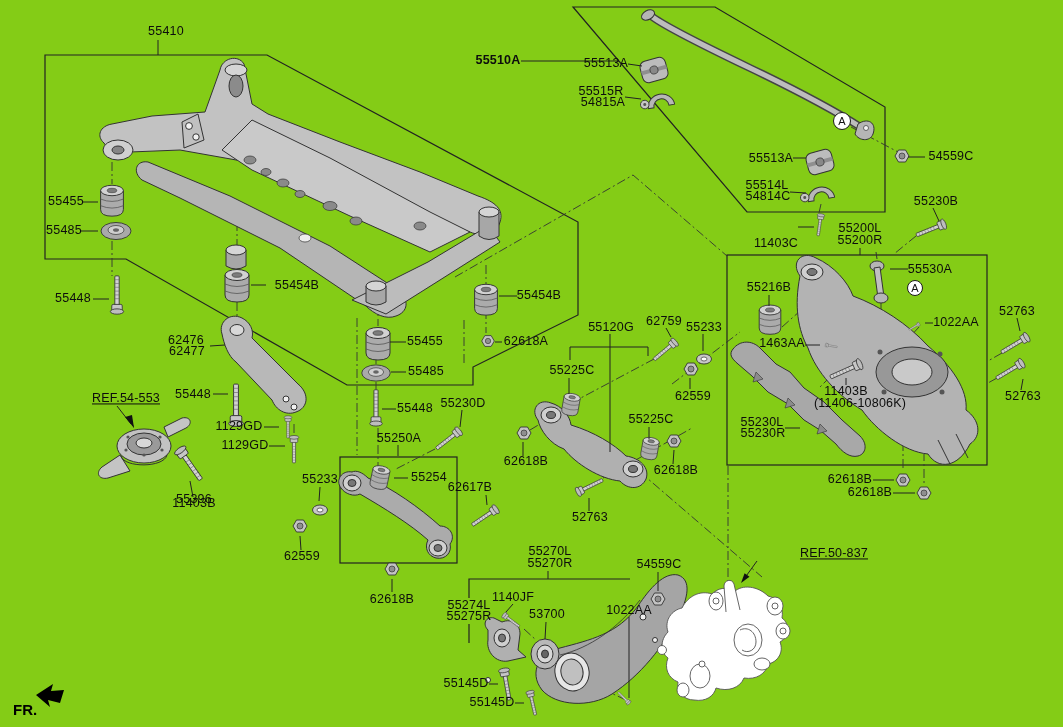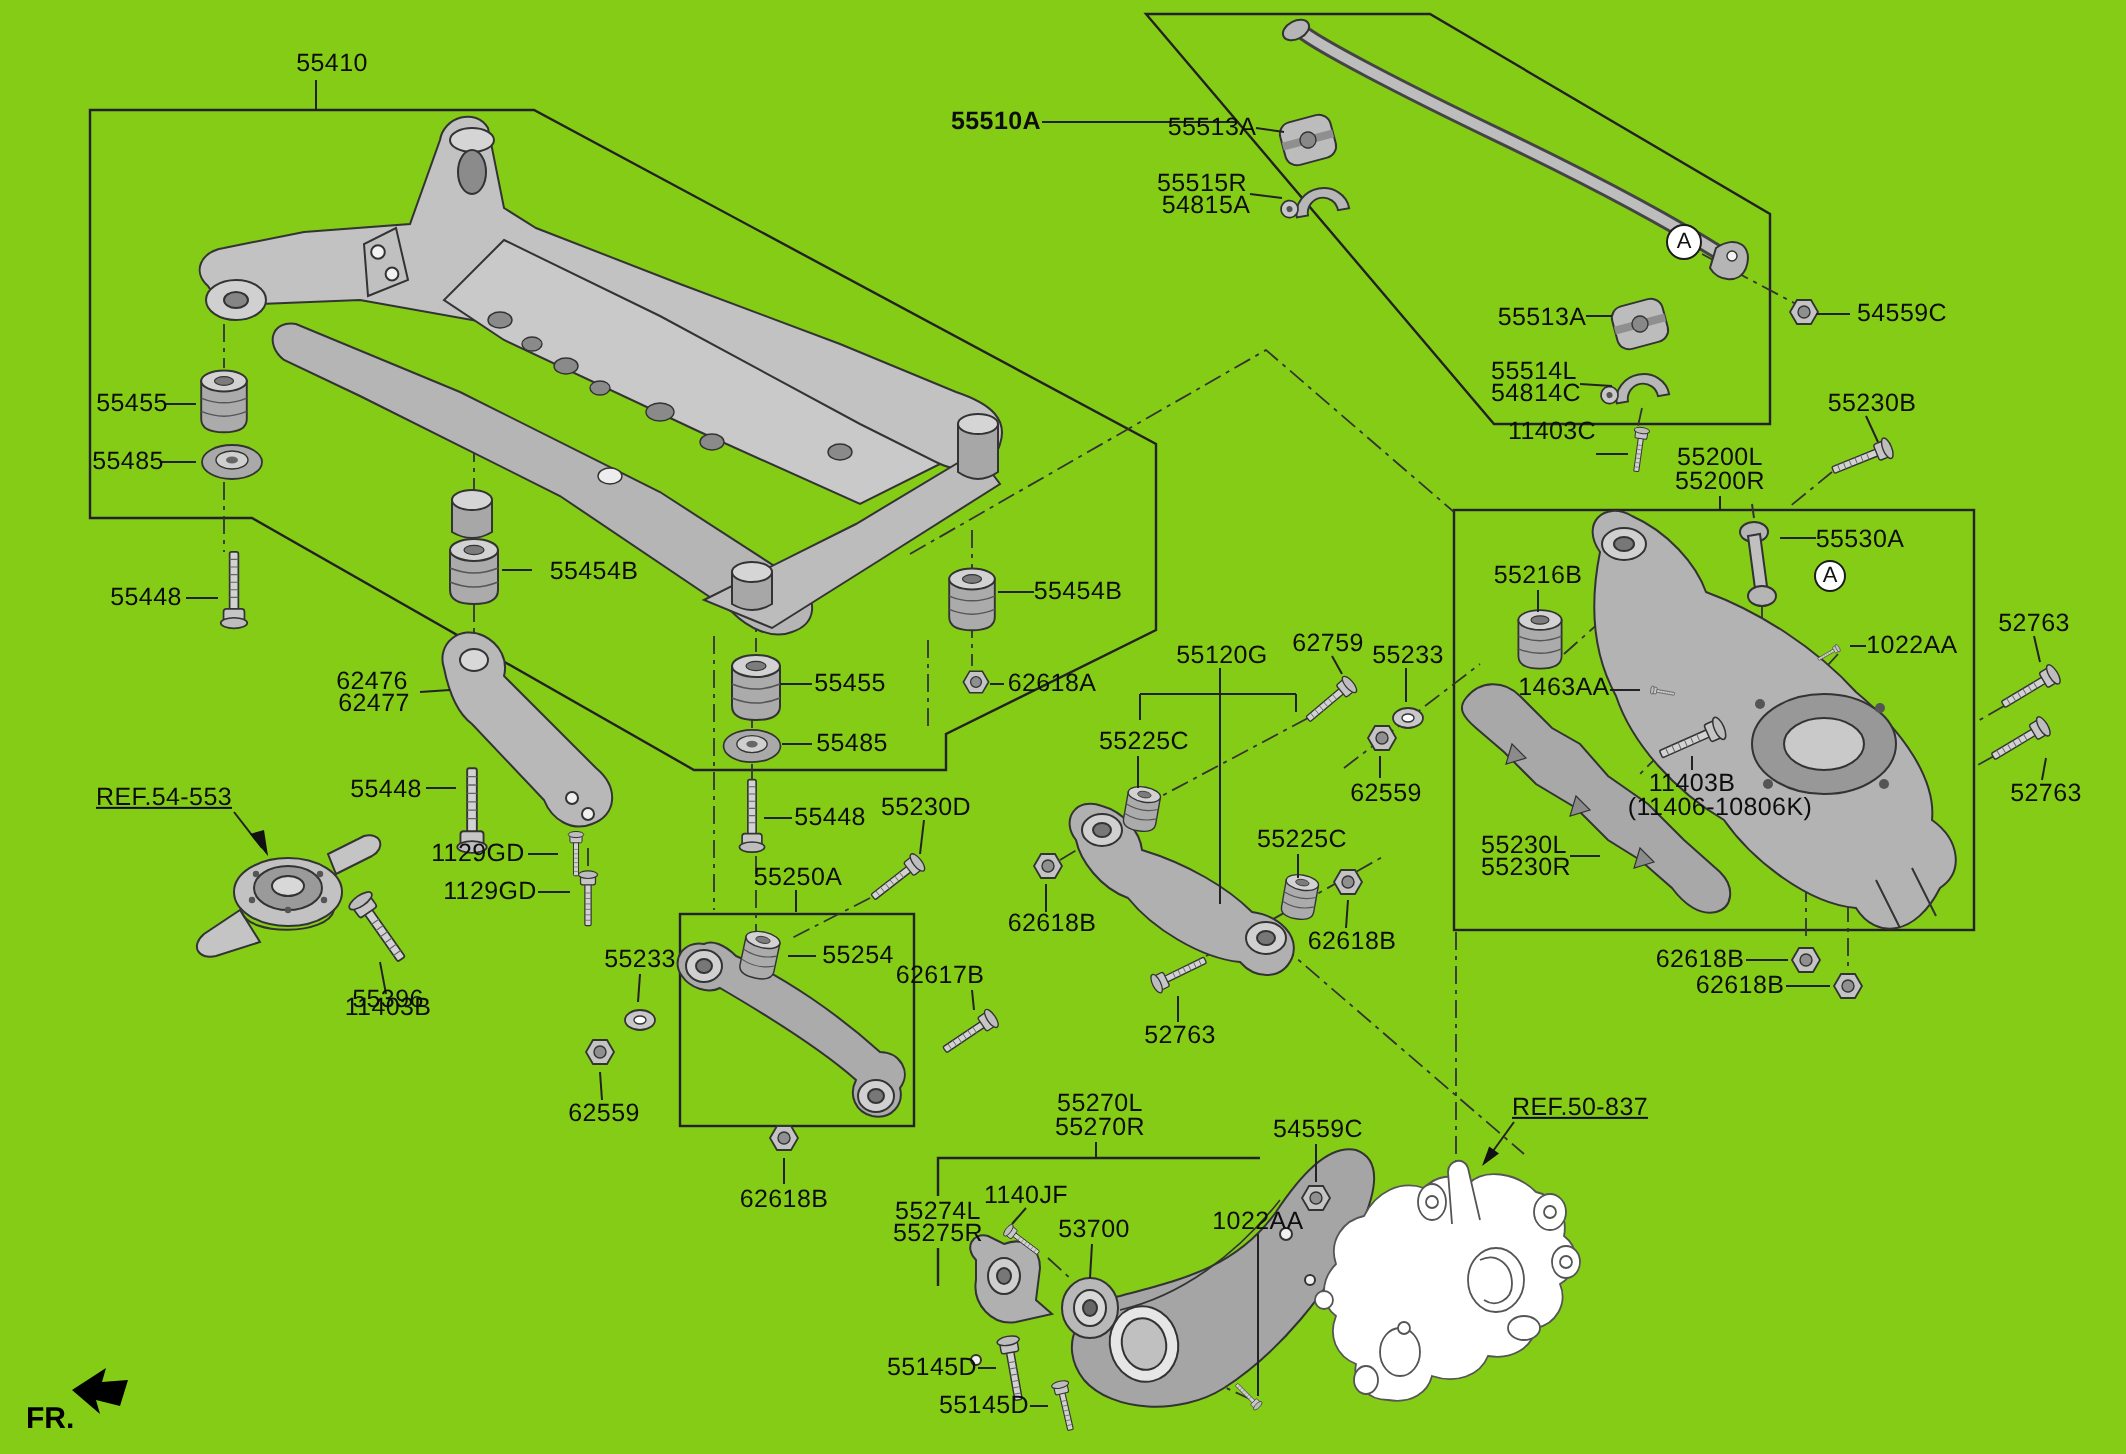--- a/index.html
+++ b/index.html
@@ -2,21 +2,21 @@
 <html><head>
 <meta charset="utf-8">
 <style>
   html,body{margin:0;padding:0;background:#fff;}
   #stage{position:relative;width:1063px;height:727px;background:#84cc16;overflow:hidden;
          font-family:"Liberation Sans",sans-serif;}
   #art{position:absolute;left:0;top:0;}
   #labels{position:absolute;left:0;top:0;width:100%;height:100%;}
   .lbl{position:absolute;transform:translate(-50%,-50%);font:12.5px/1.05 "Liberation Sans",sans-serif;
        color:#0d0d0d;white-space:nowrap;letter-spacing:.2px;}
-  .ul{text-decoration:underline;}
+  .ul{text-decoration:underline;margin-left:44px;}
   .marker{position:absolute;transform:translate(-50%,-50%);border:1.4px solid #1c1c1c;border-radius:50%;
           display:flex;align-items:center;justify-content:center;
           font:11px "Liberation Sans",sans-serif;color:#111;background:#fff;box-sizing:border-box;}
   .fr{position:absolute;left:13px;top:701px;font:bold 15px "Liberation Sans",sans-serif;color:#000;}
 </style>
 </head>
 <body>
 
 <div id="stage">
 
@@ -359,21 +359,21 @@
       <div class="lbl" style="left: 166px; top: 32px;">55410</div>
       <div class="lbl" style="left: 498px; top: 61px; font-weight: bold;">55510A</div>
       <div class="lbl" style="left: 606px; top: 64px;">55513A</div>
       <div class="lbl" style="left: 601px; top: 92px;">55515R</div>
       <div class="lbl" style="left: 603px; top: 103px;">54815A</div>
       <div class="lbl" style="left: 771px; top: 159px;">55513A</div>
       <div class="lbl" style="left: 767px; top: 186px;">55514L</div>
       <div class="lbl" style="left: 768px; top: 197px;">54814C</div>
       <div class="lbl" style="left: 951px; top: 157px;">54559C</div>
       <div class="lbl" style="left: 936px; top: 202px;">55230B</div>
-      <div class="lbl" style="left: 776px; top: 216px;">11403C</div>
+      <div class="lbl" style="left: 776px; top: 244px;">11403C</div>
       <div class="lbl" style="left: 860px; top: 229px;">55200L</div>
       <div class="lbl" style="left: 860px; top: 241px;">55200R</div>
       <div class="lbl" style="left: 769px; top: 288px;">55216B</div>
       <div class="lbl" style="left: 930px; top: 270px;">55530A</div>
       <div class="lbl" style="left: 956px; top: 323px;">1022AA</div>
       <div class="lbl" style="left: 782px; top: 344px;">1463AA</div>
       <div class="lbl" style="left: 846px; top: 392px;">11403B</div>
       <div class="lbl" style="left: 860px; top: 404px;">(11406-10806K)</div>
       <div class="lbl" style="left: 762px; top: 423px;">55230L</div>
       <div class="lbl" style="left: 763px; top: 434px;">55230R</div>

